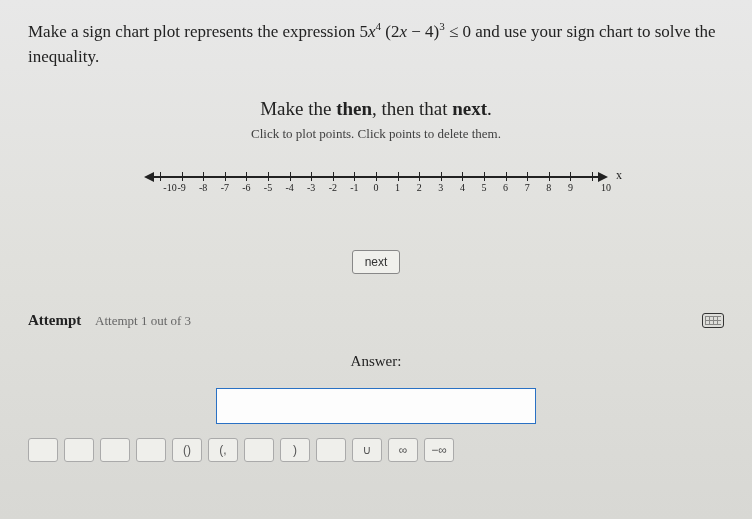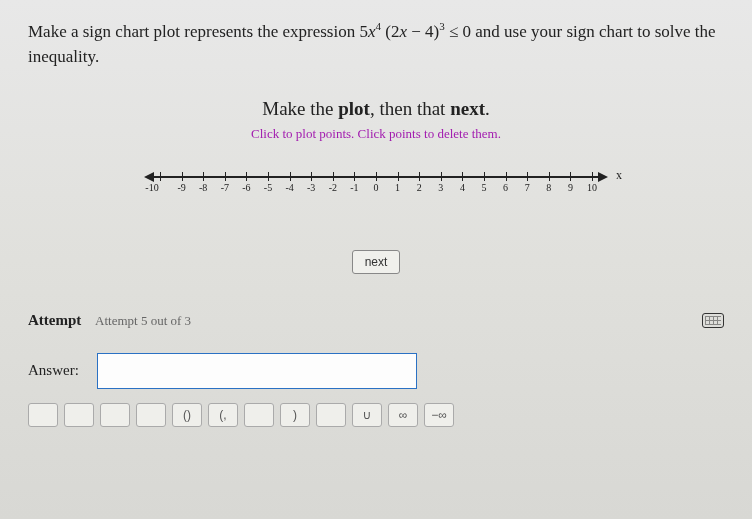--- a/index.html
+++ b/index.html
@@ -23,21 +23,21 @@
   .plot-section {
     text-align: center;
     margin-bottom: 10px;
   }
   .plot-title {
     font-size: 19px;
     margin-bottom: 6px;
   }
   .plot-sub {
     font-size: 13px;
-    color: #a21caf;
+    color: #404040;
     margin-bottom: 28px;
   }
   .numberline-wrap {
     display: flex;
     justify-content: center;
     margin-bottom: 50px;
   }
   .numberline {
     position: relative;
     width: 460px;
@@ -120,20 +120,21 @@
     background:
       repeating-linear-gradient(90deg, #333 0 1px, transparent 1px 4px),
       repeating-linear-gradient(0deg, #333 0 1px, transparent 1px 4px);
     opacity: .5;
   }
   .answer-row {
     display: flex;
     align-items: center;
     gap: 18px;
     margin-bottom: 14px;
+    flex-direction: column;
   }
   .answer-label {
     font-size: 15px;
   }
   .answer-input {
     width: 320px;
     height: 36px;
     border: 1.5px solid #2a71c4;
     background: #fdfdfd;
     padding: 0 8px;
@@ -174,33 +175,33 @@
 <body>
 
 <div class="question">
   <span>Make a sign chart plot represents the expression </span>
   <span id="expr">5<span class="expr">x</span><sup>4</sup> (2<span class="expr">x</span> − 4)<sup>3</sup> ≤ 0</span>
   <span> and use your sign chart to solve the inequality.</span>
 </div>
 
 <div class="plot-section">
   <div class="plot-title">
-    <span>Make the </span><b>plot</b><span>, then that </span><b>next</b><span>.</span>
+    <span>Make the </span><b>then</b><span>, then that </span><b>next</b><span>.</span>
   </div>
   <div class="plot-sub">Click to plot points. Click points to delete them.</div>
 </div>
 
 <div class="numberline-wrap">
   <div class="numberline" id="numberline">
     <div class="nl-line"></div>
     <div class="nl-arrow left"></div>
     <div class="nl-arrow right"></div>
     <div class="nl-xlab">x</div>
   <div class="tick" style="left: 14px;"></div>
-      <div class="tick-label" style="left: 6px;">-10</div>
+      <div class="tick-label" style="left: 24px;">-10</div>
       <div class="tick" style="left: 35.6px;"></div>
       <div class="tick-label" style="left: 35.6px;">-9</div>
       <div class="tick" style="left: 57.2px;"></div>
       <div class="tick-label" style="left: 57.2px;">-8</div>
       <div class="tick" style="left: 78.8px;"></div>
       <div class="tick-label" style="left: 78.8px;">-7</div>
       <div class="tick" style="left: 100.4px;"></div>
       <div class="tick-label" style="left: 100.4px;">-6</div>
       <div class="tick" style="left: 122px;"></div>
       <div class="tick-label" style="left: 122px;">-5</div>
@@ -226,32 +227,32 @@
       <div class="tick-label" style="left: 338px;">5</div>
       <div class="tick" style="left: 359.6px;"></div>
       <div class="tick-label" style="left: 359.6px;">6</div>
       <div class="tick" style="left: 381.2px;"></div>
       <div class="tick-label" style="left: 381.2px;">7</div>
       <div class="tick" style="left: 402.8px;"></div>
       <div class="tick-label" style="left: 402.8px;">8</div>
       <div class="tick" style="left: 424.4px;"></div>
       <div class="tick-label" style="left: 424.4px;">9</div>
       <div class="tick" style="left: 446px;"></div>
-      <div class="tick-label" style="left: 446px;">10</div>
+      <div class="tick-label" style="left: 460px;">10</div>
     </div>
 </div>
 
 <div class="next-row">
   <button class="next-btn">next</button>
 </div>
 
 <div class="answer-header">
   <span>
     <b>Attempt</b>
-    <span class="attempt">Attempt 5 out of 3</span>
+    <span class="attempt">Attempt 1 out of 3</span>
   </span>
   <div class="kb-icon"></div>
 </div>
 
 <div class="answer-row">
   <span class="answer-label">Answer:</span>
   <input class="answer-input" value="" style="">
 </div>
 
 <div class="symrow" id="symrow">

